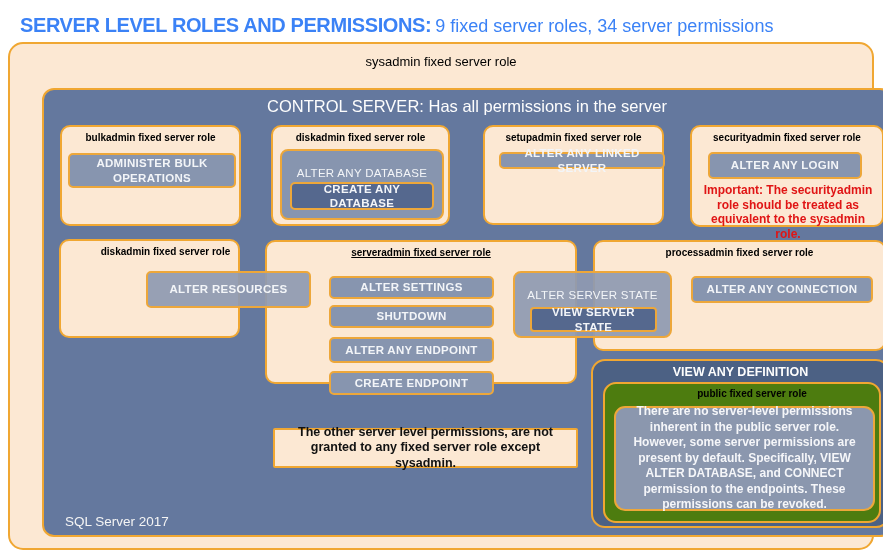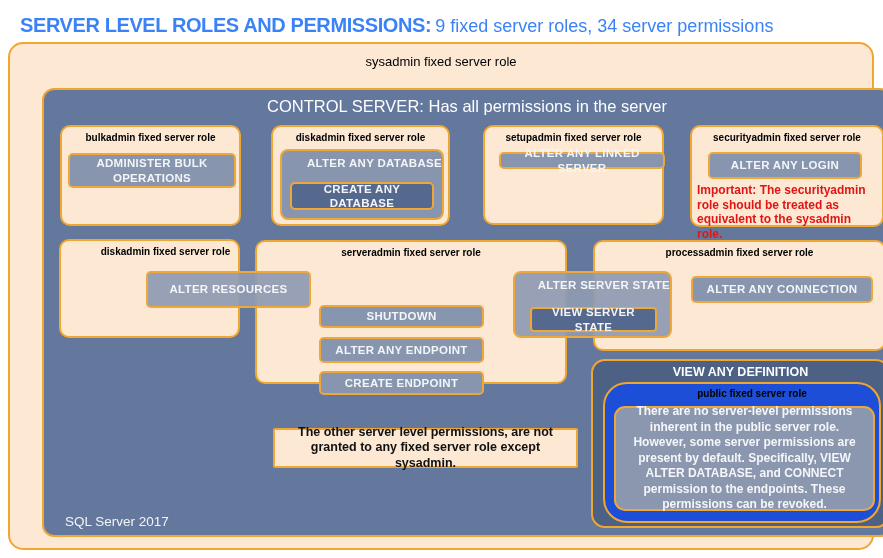--- a/index.html
+++ b/index.html
@@ -21,33 +21,33 @@
 
   .role{background:#fce8d3;border:2px solid #f0a732;border-radius:10px;}
   .role-title{width:100%;text-align:center;font-weight:bold;font-size:10px;color:#000;
     padding-top:5px;}
 
   .perm{background:#8795af;border:2px solid #eda73a;border-radius:5px;color:#f3f5f8;
     font-weight:bold;font-size:11.5px;letter-spacing:0.3px;display:flex;align-items:center;
     justify-content:center;text-align:center;line-height:1.25;}
   .perm.dark{background:#55688e;text-align:center;}
   .perm.straddle{background:rgba(143,154,177,0.93);z-index:5;}
-  .perm-label-top{display:block;text-align:right;padding-top:5px;color:#f3f5f8;
-    font-weight:bold;font-size:11.5px;letter-spacing:0.3px;}
+  .perm-label-top{display:block;text-align:center;padding-top:15px;color:#f3f5f8;
+    font-weight:normal;font-size:11.5px;letter-spacing:0.3px;}
 
-  .warning-red{color:#e01515;font-weight:bold;font-size:12px;line-height:1.22;}
+  .warning-red{color:#e01515;font-weight:bold;font-size:12px;text-align:center;line-height:1.22;}
 
   .footnote{background:#fce8d3;border:2px solid #f0a732;border-radius:2px;color:#111;
     font-weight:bold;font-size:12.5px;display:flex;align-items:center;justify-content:center;
     text-align:center;line-height:1.25;padding:2px 8px;}
 
   .viewdef{background:#4c6184;border:2px solid #f0a732;border-radius:14px;z-index:4;}
   .viewdef-title{width:100%;text-align:center;color:#fdfdfd;font-weight:bold;font-size:12.5px;
     padding-top:4px;}
-  .public-box{background:#1d4ed8;border:2px solid #f0a732;border-radius:24px;padding-left:20px;}
+  .public-box{background:#4d7c0f;border:2px solid #f0a732;border-radius:13px;padding-left:20px;}
   .public-desc{background:#8b97ae;border:2px solid #eda73a;border-radius:11px;color:#f5f6f9;
     font-weight:bold;font-size:12px;display:flex;align-items:center;justify-content:center;
     text-align:center;line-height:1.3;padding:4px 9px;}
 
   .footer-text{color:#f4f4f4;font-size:13.5px;}
 </style>
 </head>
 <body>
 
 <div id="canvas">
@@ -83,22 +83,23 @@
       <div class="abs role" style="left:646px;top:35px;width:194px;height:102px;">
         <div class="role-title">securityadmin fixed server role</div>
         <div class="abs perm" style="left:16px;top:25px;width:154px;height:27px;">ALTER ANY LOGIN</div>
         <div class="abs warning-red" style="left:5px;top:56px;width:182px;">Important: The securityadmin role should be treated as equivalent to the sysadmin role.</div>
       </div>
 
       <div class="abs role" style="left:15px;top:149px;width:181px;height:99px;padding-left:32px;">
         <div class="role-title">diskadmin fixed server role</div>
       </div>
 
-      <div class="abs role" style="left:211px;top:150px;width:312px;height:144px;">
+      <div class="abs role" style="left:221px;top:150px;width:312px;height:144px;text-decoration:underline;">
         <div class="role-title">serveradmin fixed server role</div>
+        <div class="abs perm" style="left:62px;top:34px;width:165px;height:23px;">ALTER SETTINGS</div>
         <div class="abs perm" style="left:62px;top:63px;width:165px;height:23px;">SHUTDOWN</div>
         <div class="abs perm" style="left:62px;top:95px;width:165px;height:26px;">ALTER ANY ENDPOINT</div>
         <div class="abs perm" style="left:62px;top:129px;width:165px;height:24px;">CREATE ENDPOINT</div>
       </div>
 
       <div class="abs role" style="left:549px;top:150px;width:293px;height:111px;">
         <div class="role-title">processadmin fixed server role</div>
         <div class="abs perm" style="left:96px;top:34px;width:182px;height:27px;">ALTER ANY CONNECTION</div>
       </div>
 

